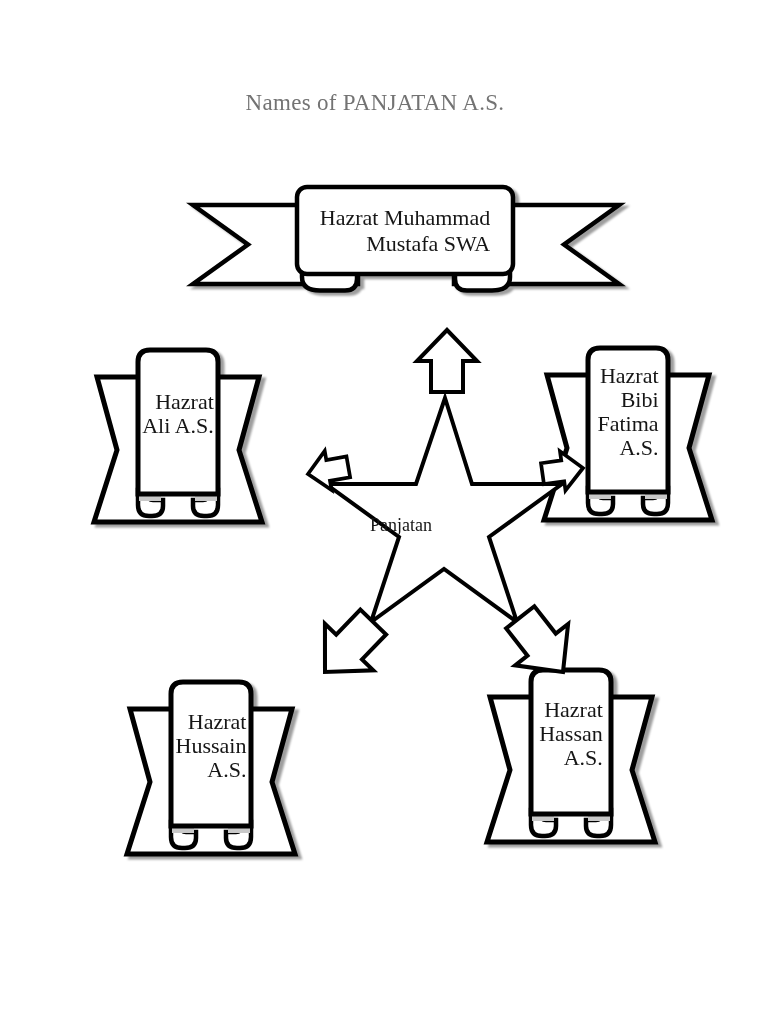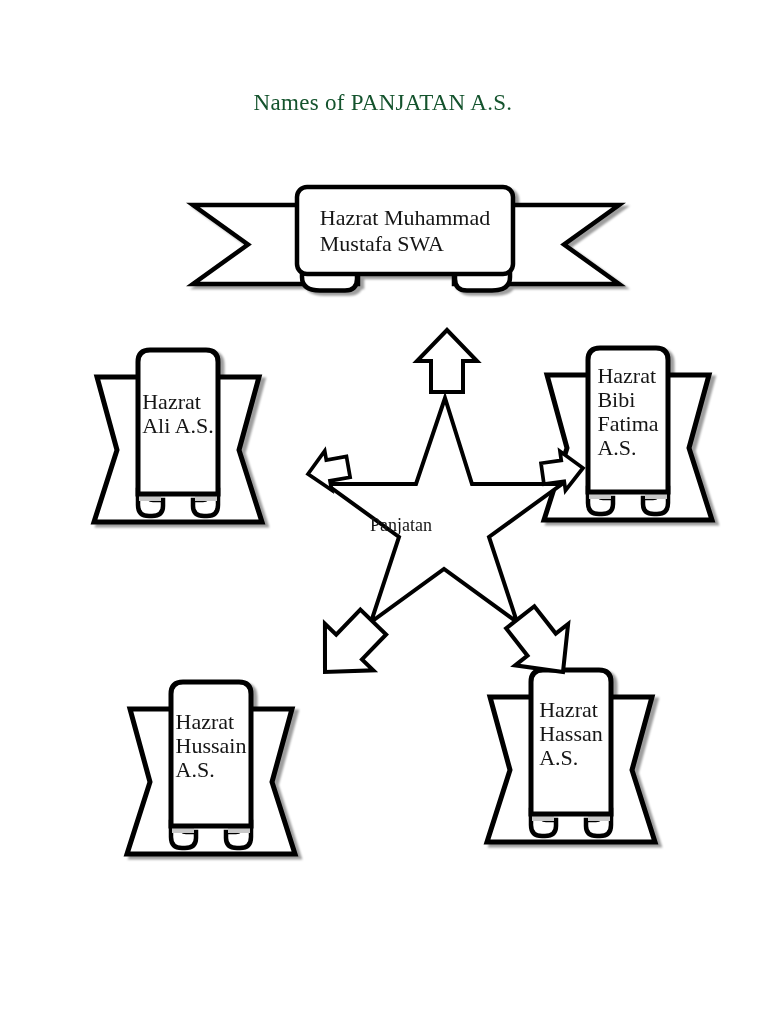--- a/index.html
+++ b/index.html
@@ -4,28 +4,28 @@
 <style>
   html,body{margin:0;padding:0;}
   body{
     width:768px;height:1024px;position:relative;overflow:hidden;
     background:#ffffff;
     font-family:"Liberation Serif","DejaVu Serif",serif;
     color:#1a1a1a;
   }
   .abs{position:absolute;}
   #title{
-    left:12px;top:90px;width:742px;text-align:center;
-    font-size:23px;letter-spacing:.3px;color:#14532d;
+    left:4px;top:90px;width:742px;text-align:center;
+    font-size:23px;letter-spacing:.3px;color:#737373;
   }
   .shape-svg{display:block;filter:drop-shadow(4px 3px 1px rgba(0,0,0,0.38));}
   .noshadow{filter:none;}
   .label{
     position:absolute;display:flex;align-items:center;justify-content:center;
-    text-align:left;white-space:pre-line;color:#161616;
+    text-align:right;white-space:pre-line;color:#161616;
   }
   #topbanner-label{left:107px;top:4px;width:216px;height:87px;font-size:22px;line-height:26px;}
   .scroll-label{left:42px;top:6px;width:96px;height:124px;font-size:22px;line-height:24px;}
   #panjatan-label{left:321px;top:514px;width:160px;height:22px;font-size:18px;}
   svg{overflow:visible;}
 </style>
 </head>
 <body>
 
 <div id="title" class="abs">Names of PANJATAN A.S.</div>

